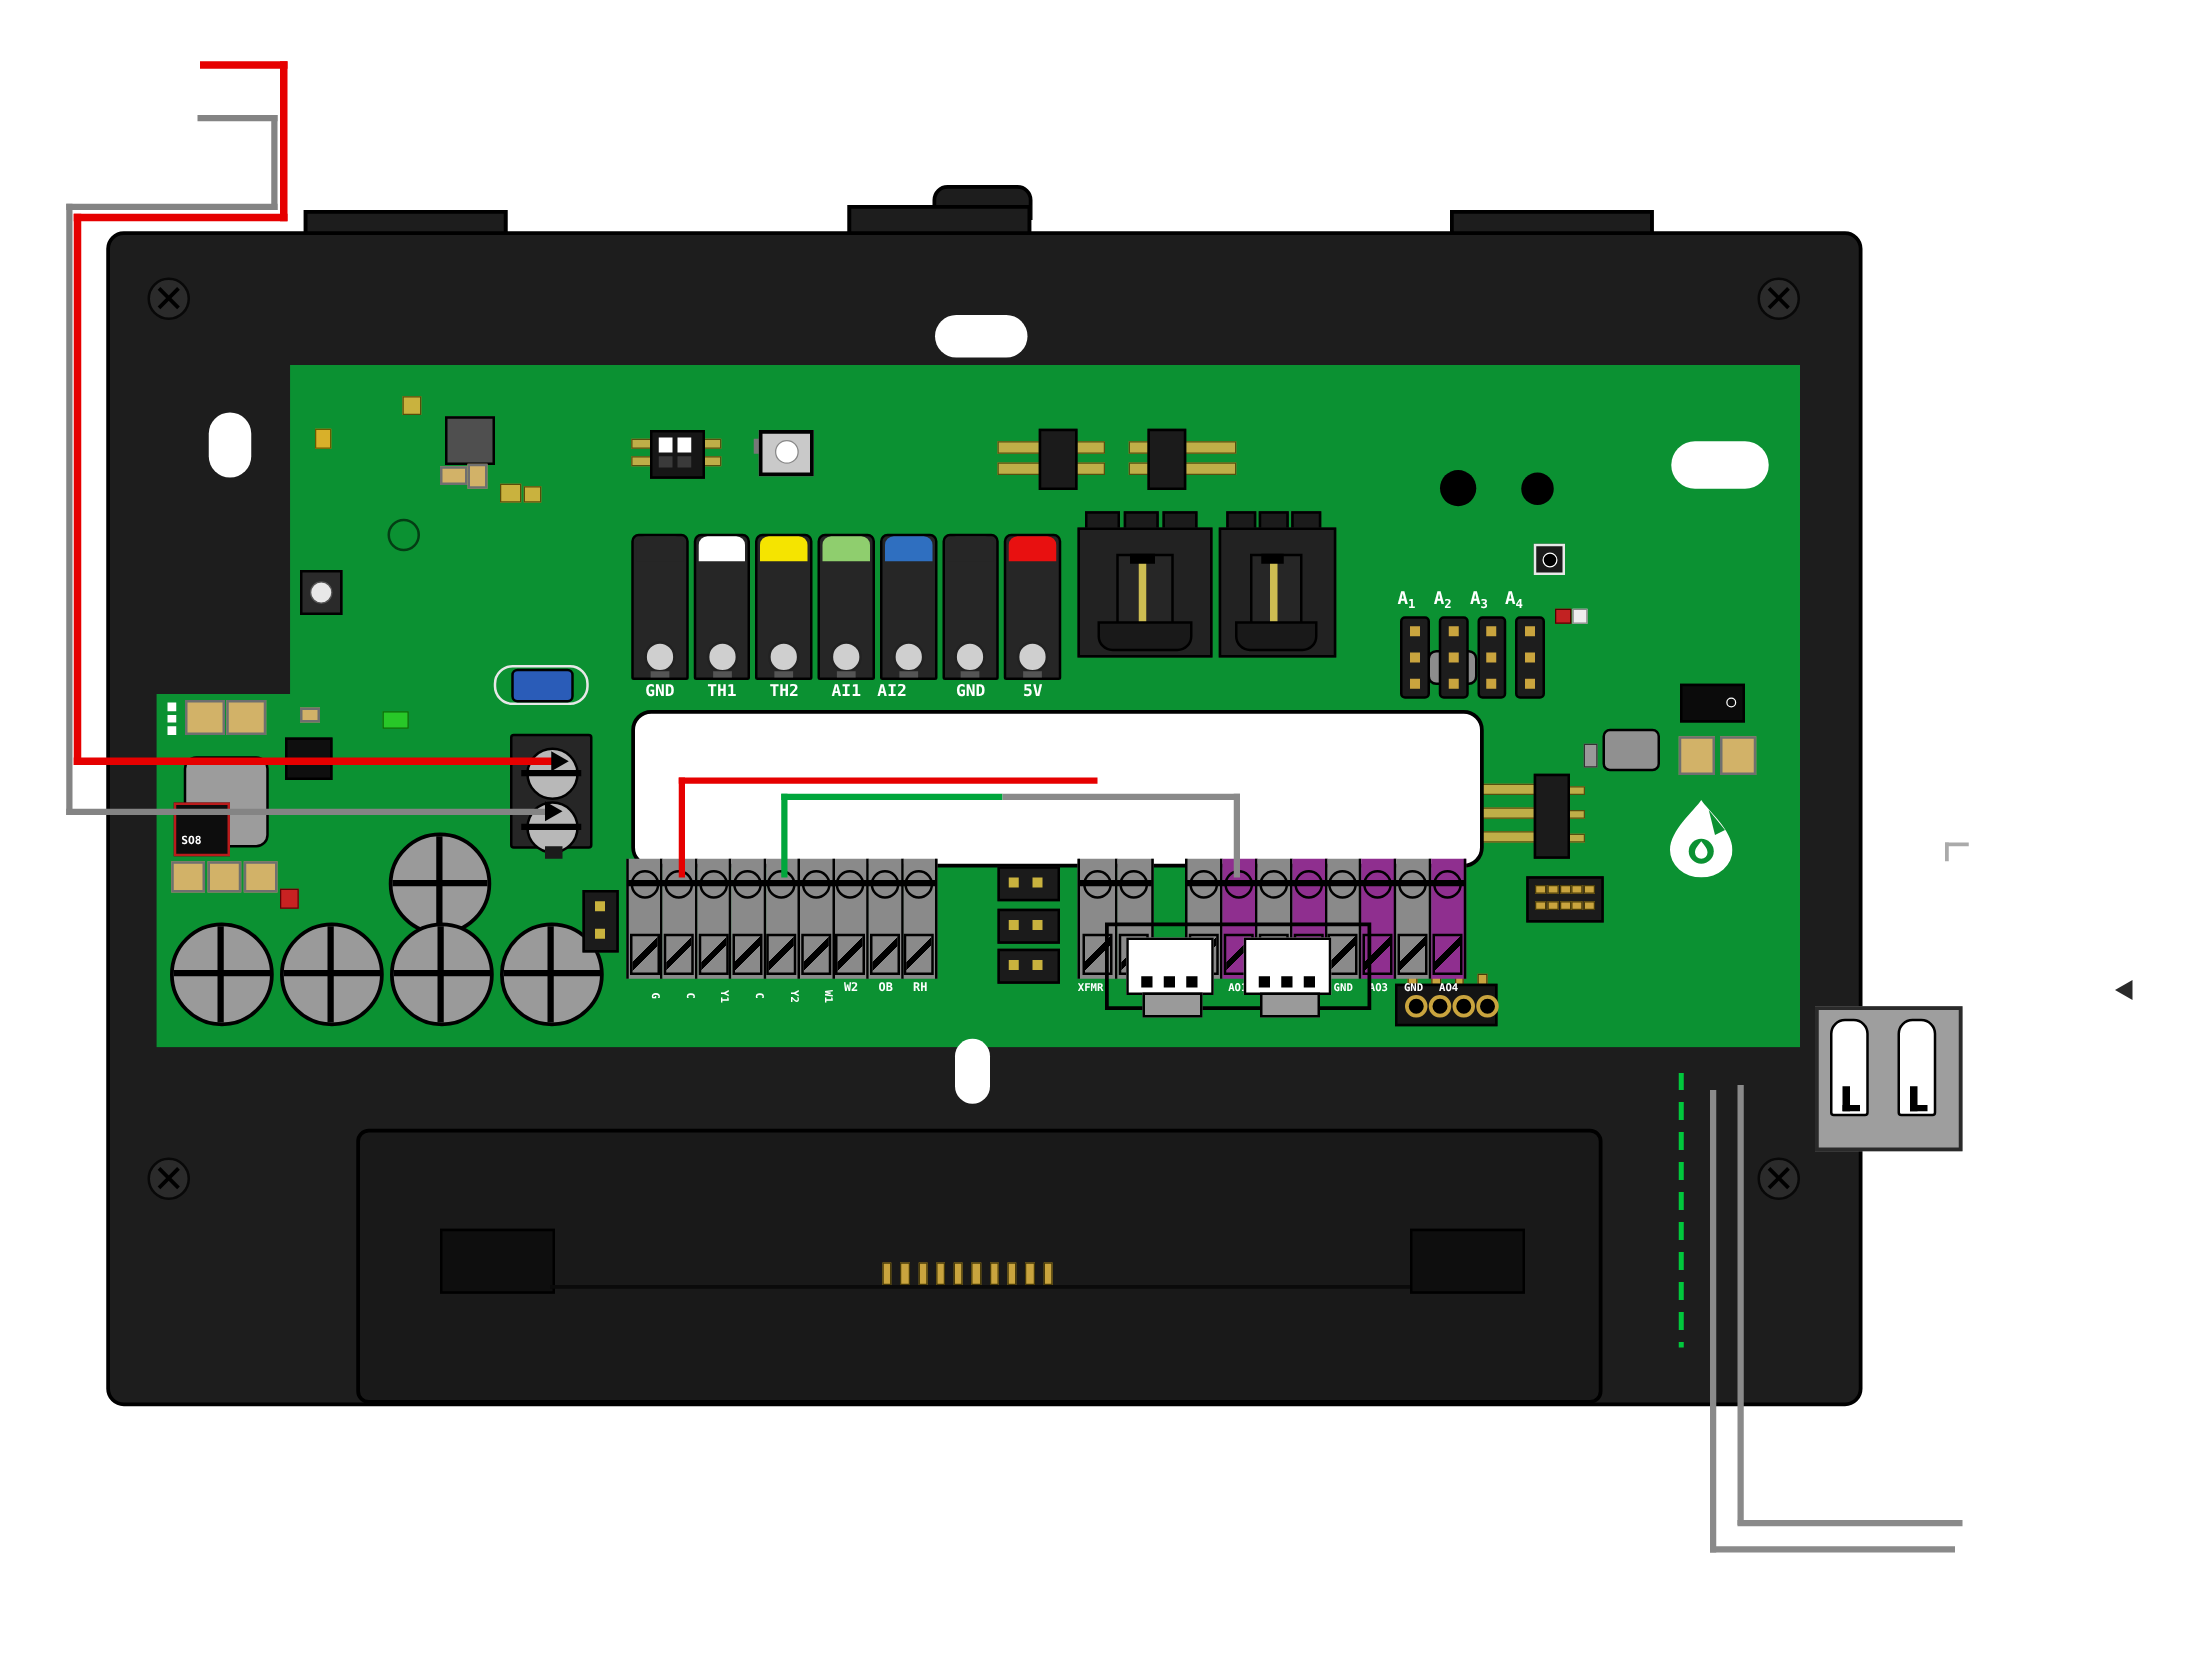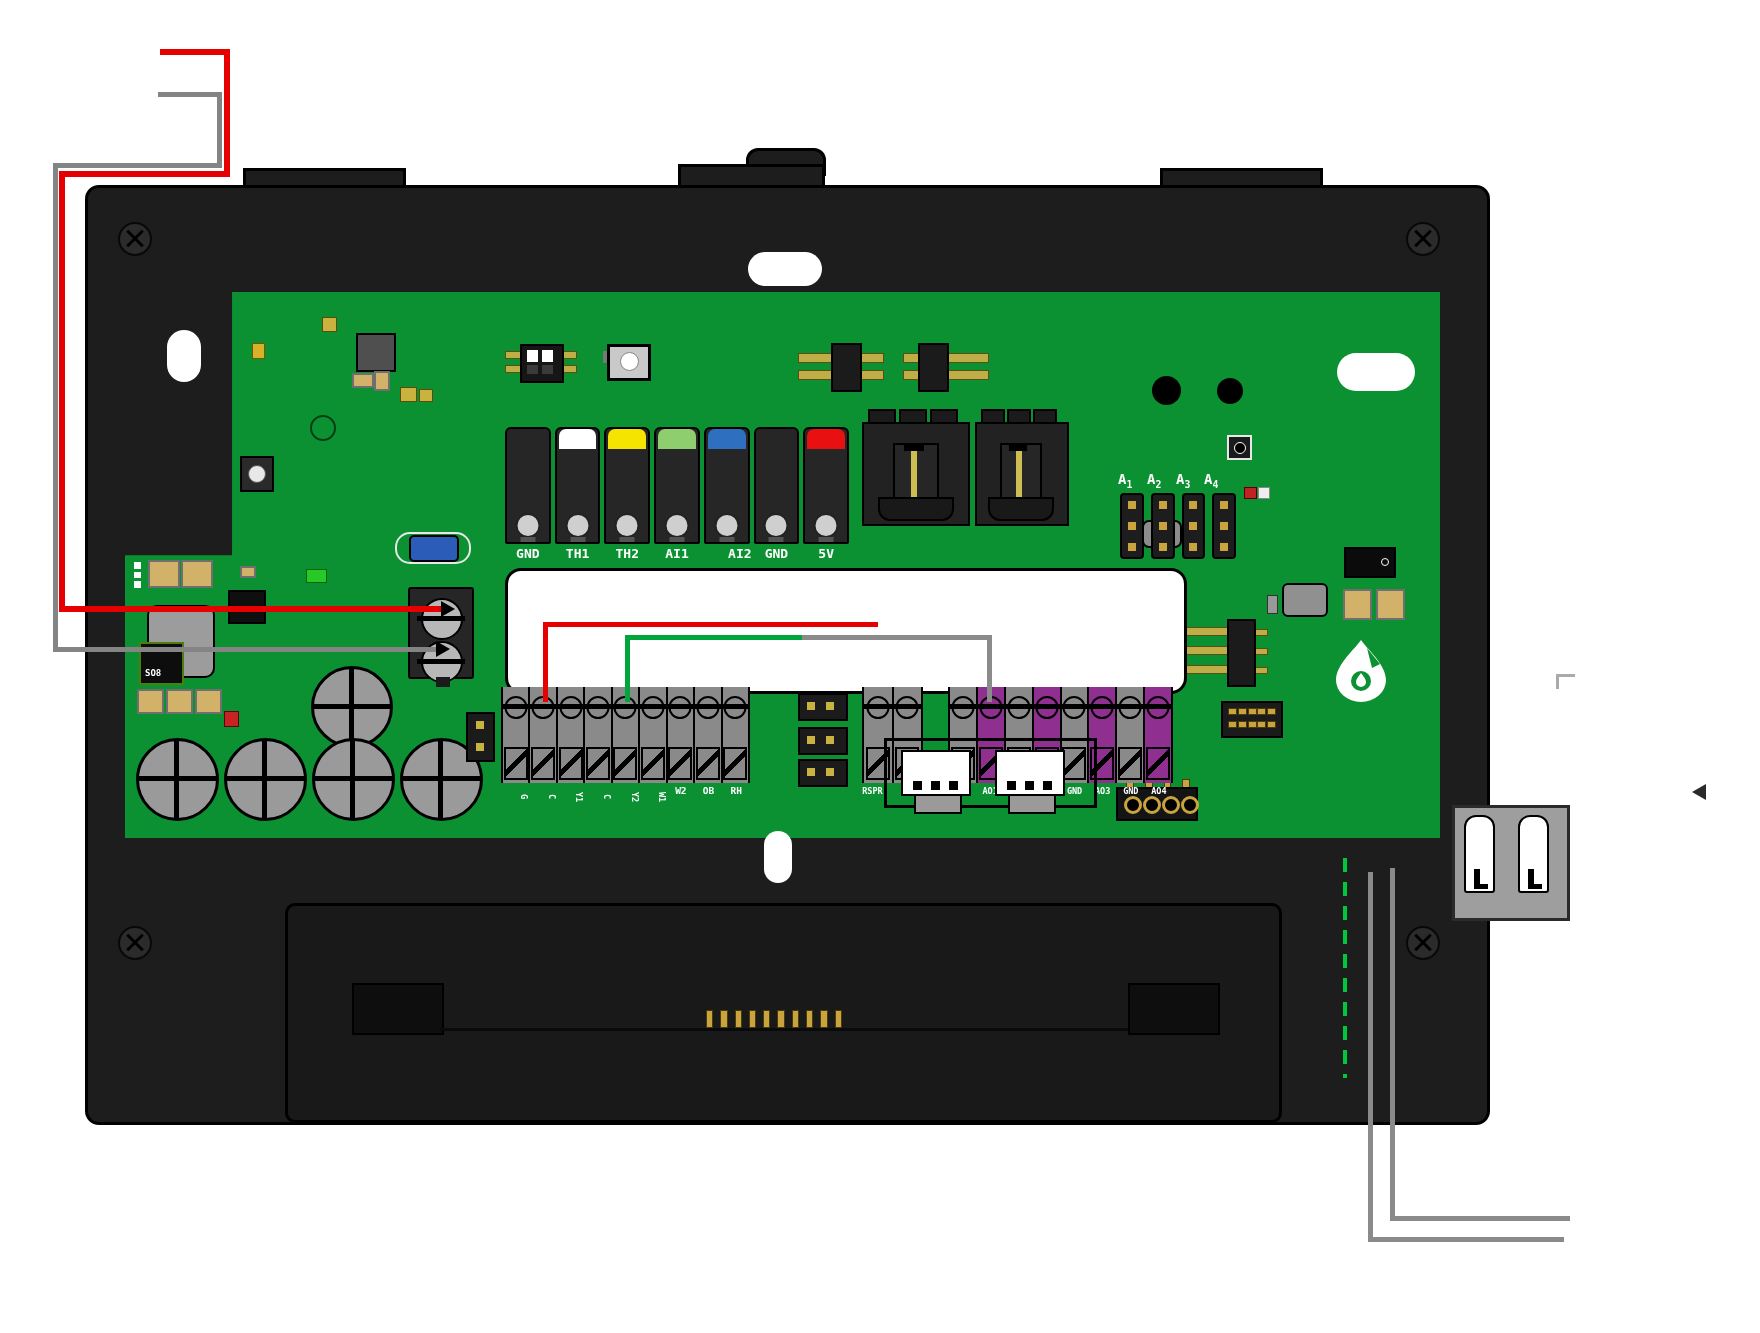--- a/index.html
+++ b/index.html
@@ -130,21 +130,21 @@
   <div class="abs" style="left:134px;top:562px;width:7px;height:26px;z-index:4;display:flex;flex-direction:column;gap:3px;">
     <div style="height:7px;background:#fff;"></div>
       <div style="height:7px;background:#fff;"></div>
       <div style="height:7px;background:#fff;"></div>
   </div>
   <div class="tan" style="left:148px;top:560px;width:28px;height:24px;"></div>
   <div class="tan" style="left:181px;top:560px;width:28px;height:24px;"></div>
   <div class="abs" style="left:147px;top:605px;width:64px;height:69px;background:#9c9c9c;border:2px solid #000;border-radius:10px;z-index:4;">
     <div style="position:absolute;left:15px;top:49px;width:13px;height:13px;background:#111;"></div>
   </div>
-  <div class="abs" style="left:139px;top:642px;width:41px;height:39px;background:#0d0d0d;border:2px solid #4d7c0f;z-index:5;">
+  <div class="abs" style="left:139px;top:642px;width:41px;height:39px;background:#0d0d0d;border:2px solid #b91c1c;z-index:5;">
     <span class="t" style="left:4px;top:24px;font-size:9px;">SO8</span>
   </div>
   <div class="abs" style="left:228px;top:590px;width:34px;height:30px;background:#0f0f0f;border:2px solid #000;z-index:4;"></div>
   <div class="tan" style="left:240px;top:566px;width:12px;height:8px;"></div>
   <div class="tan" style="left:137px;top:689px;width:23px;height:21px;"></div>
   <div class="tan" style="left:166px;top:689px;width:23px;height:21px;"></div>
   <div class="tan" style="left:195px;top:689px;width:23px;height:21px;"></div>
   <div class="abs" style="left:224px;top:711px;width:13px;height:14px;background:#c82222;border:1px solid #5a0606;z-index:4;"></div>
   <span class="t" style="left:242px;top:709px;font-size:14px;">24V</span>
 
@@ -265,21 +265,21 @@
         <div class="acap" style="background: rgb(232, 16, 16);"></div>
         <div class="ascr"></div>
         <div class="atab"></div>
       </div>
   </div>
   <div class="flexrow t" style="left:503px;top:546px;width:348px;font-size:13px;z-index:8;">
     <span style="flex:1;text-align:center;">GND</span>
     <span style="flex:1;text-align:center;">TH1</span>
     <span style="flex:1;text-align:center;">TH2</span>
     <span style="flex:1;text-align:center;">AI1</span>
-    <span style="flex:1;text-align:right;">AI2</span>
+    <span style="flex:1;text-align:left;">AI2</span>
     <span style="flex:1;text-align:center;">GND</span>
     <span style="flex:1;text-align:center;">5V</span>
   </div>
 
   <div class="blk" style="left:868px;top:409px;width:24px;height:15px;"></div>
   <div class="blk" style="left:899px;top:409px;width:24px;height:15px;"></div>
   <div class="blk" style="left:930px;top:409px;width:24px;height:15px;"></div>
   <div class="abs" style="left:862px;top:422px;width:104px;height:100px;background:#222;border:2px solid #000;z-index:5;">
     <div style="position:absolute;left:29px;top:19px;width:42px;height:70px;background:#262626;border:2px solid #000;border-radius:0 0 16px 16px;"></div>
     <div style="position:absolute;left:47px;top:26px;width:6px;height:56px;background:#cdbd52;"></div>
@@ -482,21 +482,21 @@
         <div class="slotb"></div>
         <div class="clampb"></div>
       </div>
     <div class="rcol" style="background:#8a8a8a;">
         <div class="scr"></div>
         <div class="slotb"></div>
         <div class="clampb"></div>
       </div>
   </div>
   <div class="flexrow t" style="left:852px;top:786px;width:82px;font-size:8.5px;z-index:8;">
-    <span style="flex:1;text-align:center;">RSPR</span>
+    <span style="flex:1;text-align:center;">XFMR</span>
     <span style="flex:1;text-align:center;">MAUX</span>
   </div>
 
   <div class="flexrow" style="left:948px;top:687px;width:225px;height:96px;">
     <div class="rcol" style="background:#8a8a8a;">
         <div class="scr"></div>
         <div class="slotb"></div>
         <div class="clampb"></div>
       </div>
     <div class="rcol" style="background:#8f2f8f;">

